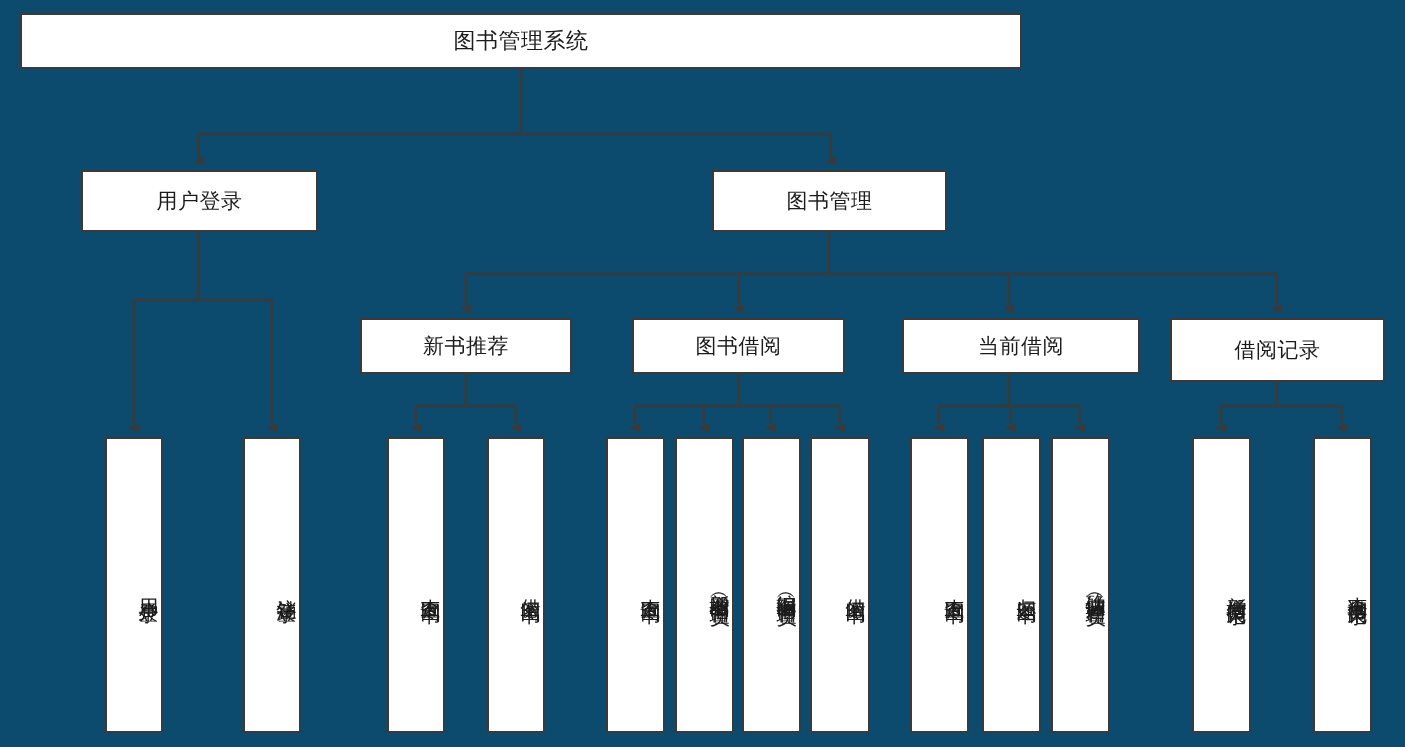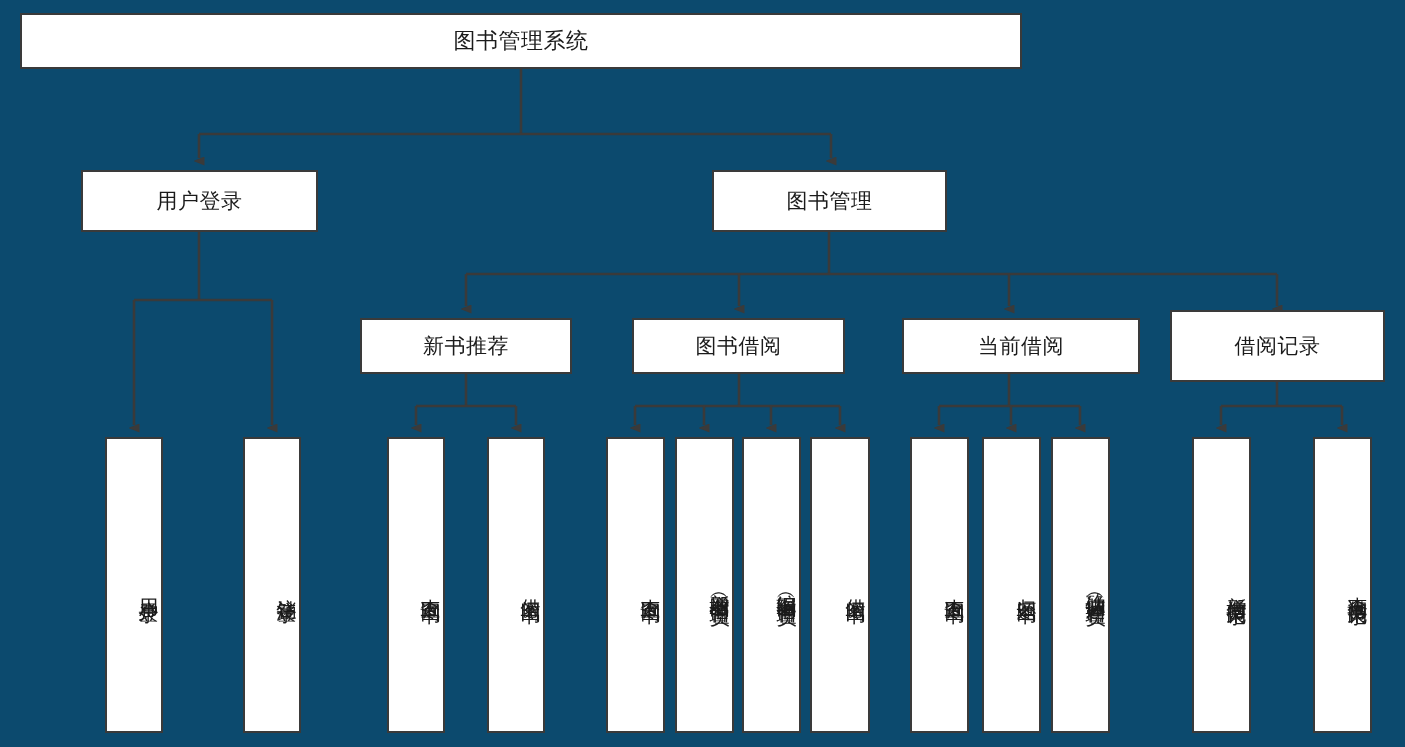--- a/index.html
+++ b/index.html
@@ -135,21 +135,21 @@
 
   <div class="node node-h" id="node-l3-0" style="left: 360px; top: 318px; width: 212px; height: 56px; border-color: rgb(58, 58, 58); color: rgb(27, 27, 27);">
     <span>新书推荐</span>
   </div>
   <div class="node node-h" id="node-l3-1" style="left: 632px; top: 318px; width: 213px; height: 56px; border-color: rgb(58, 58, 58); color: rgb(27, 27, 27);">
     <span>图书借阅</span>
   </div>
   <div class="node node-h" id="node-l3-2" style="left: 902px; top: 318px; width: 238px; height: 56px; border-color: rgb(58, 58, 58); color: rgb(27, 27, 27);">
     <span>当前借阅</span>
   </div>
-  <div class="node node-h" id="node-l3-3" style="left: 1170px; top: 310px; width: 215px; height: 72px; border-color: rgb(58, 58, 58); color: rgb(27, 27, 27); justify-content: center;">
+  <div class="node node-h" id="node-l3-3" style="left: 1170px; top: 318px; width: 215px; height: 64px; border-color: rgb(58, 58, 58); color: rgb(27, 27, 27); justify-content: center;">
     <span>借阅记录</span>
   </div>
 
   <div class="node node-v" id="node-leaf-0" style="left: 105px; top: 437px; width: 58px; height: 296px; border-color: rgb(58, 58, 58); color: rgb(27, 27, 27);">
     <span>用户登录</span>
   </div>
   <div class="node node-v" id="node-leaf-1" style="left: 243px; top: 437px; width: 58px; height: 296px; border-color: rgb(58, 58, 58); color: rgb(27, 27, 27);">
     <span>注销登录</span>
   </div>
   <div class="node node-v" id="node-leaf-2" style="left: 387px; top: 437px; width: 58px; height: 296px; border-color: rgb(58, 58, 58); color: rgb(27, 27, 27);">

